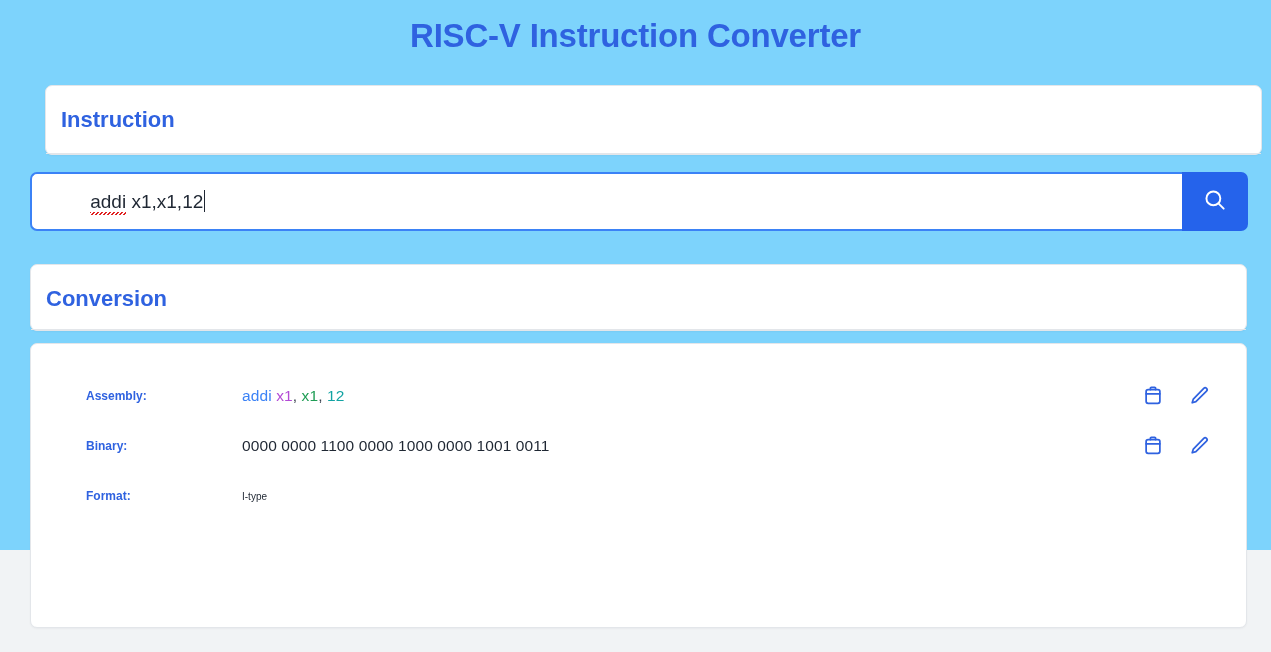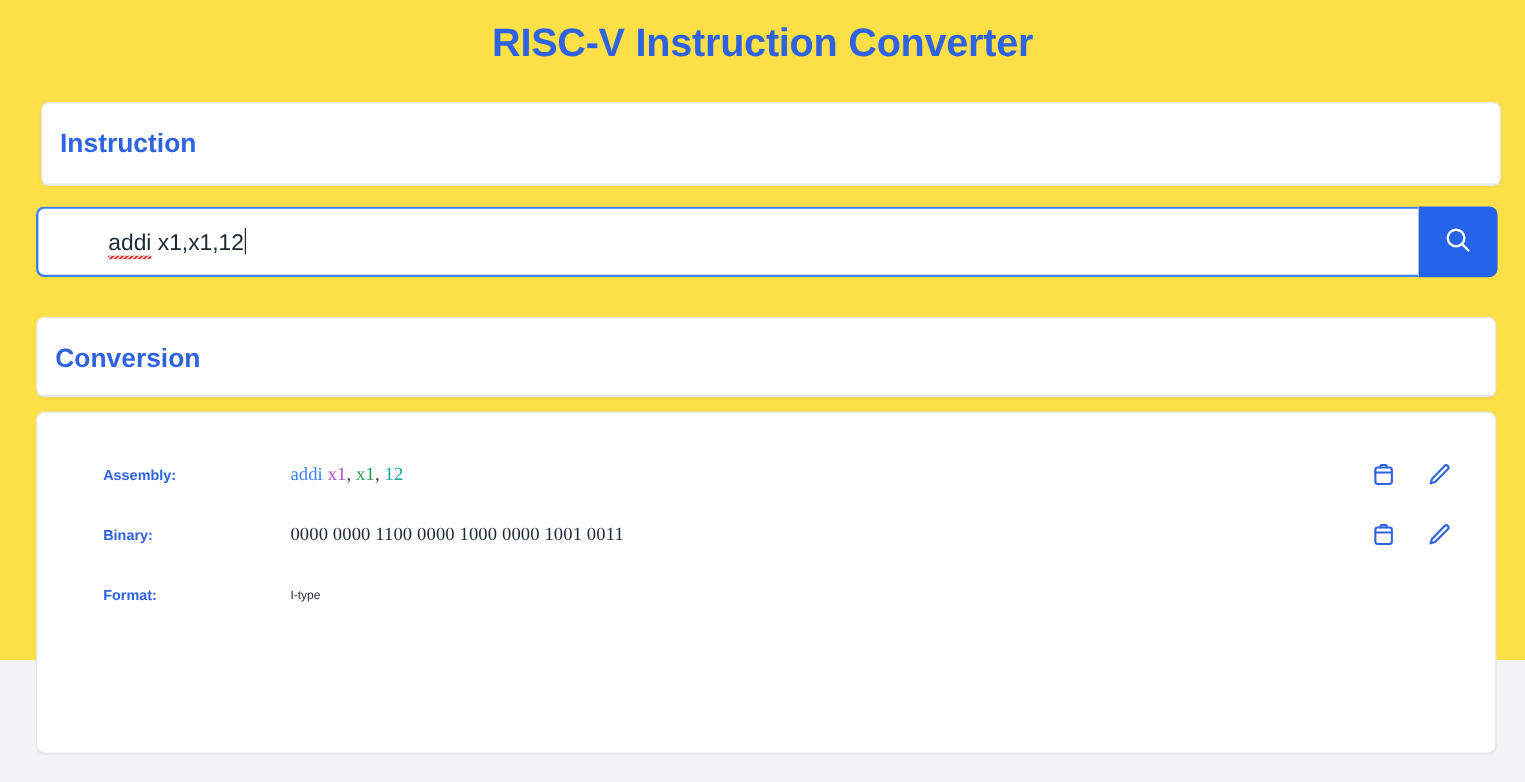--- a/index.html
+++ b/index.html
@@ -11,21 +11,21 @@
     height: 652px;
     background: #f1f3f5;
     font-family: "Liberation Sans", sans-serif;
     overflow: hidden;
   }
 
   .page {
     width: 1271px;
     height: 550px;
     position: relative;
-    background: #fde047;
+    background: #7dd3fc;
   }
 
   
   .app-title {
     position: absolute;
     top: 14px;
     left: 0;
     width: 1271px;
     text-align: center;
     font-size: 33px;
@@ -46,21 +46,21 @@
 
   .card-header-text {
     position: absolute;
     font-size: 22px;
     font-weight: bold;
     color: #2f62e0;
     line-height: 28px;
   }
 
   #instruction-card {
-    left: 34px;
+    left: 45px;
     top: 85px;
     width: 1217px;
     height: 70px;
   }
   #instruction-card .card-header-text {
     left: 15px;
     top: 20px;
   }
   #instruction-card::after {
     content: "";
@@ -183,21 +183,21 @@
     white-space: nowrap;
   }
   .result-value {
     position: absolute;
     left: 211px;
     font-size: 10px;
     color: #1f2733;
     white-space: pre;
   }
   .mono {
-    font-family: Liberation Serif, serif;
+    font-family: Liberation Sans, sans-serif;
     font-size: 15.5px;
     letter-spacing: 0.1px;
   }
   .tok-op   { color: #3b82f6; }
   .tok-reg1 { color: #b44bd6; }
   .tok-reg2 { color: #1f9d55; }
   .tok-imm  { color: #12a3a3; }
   .tok-punc { color: #3a4250; }
 
   .row-actions {

